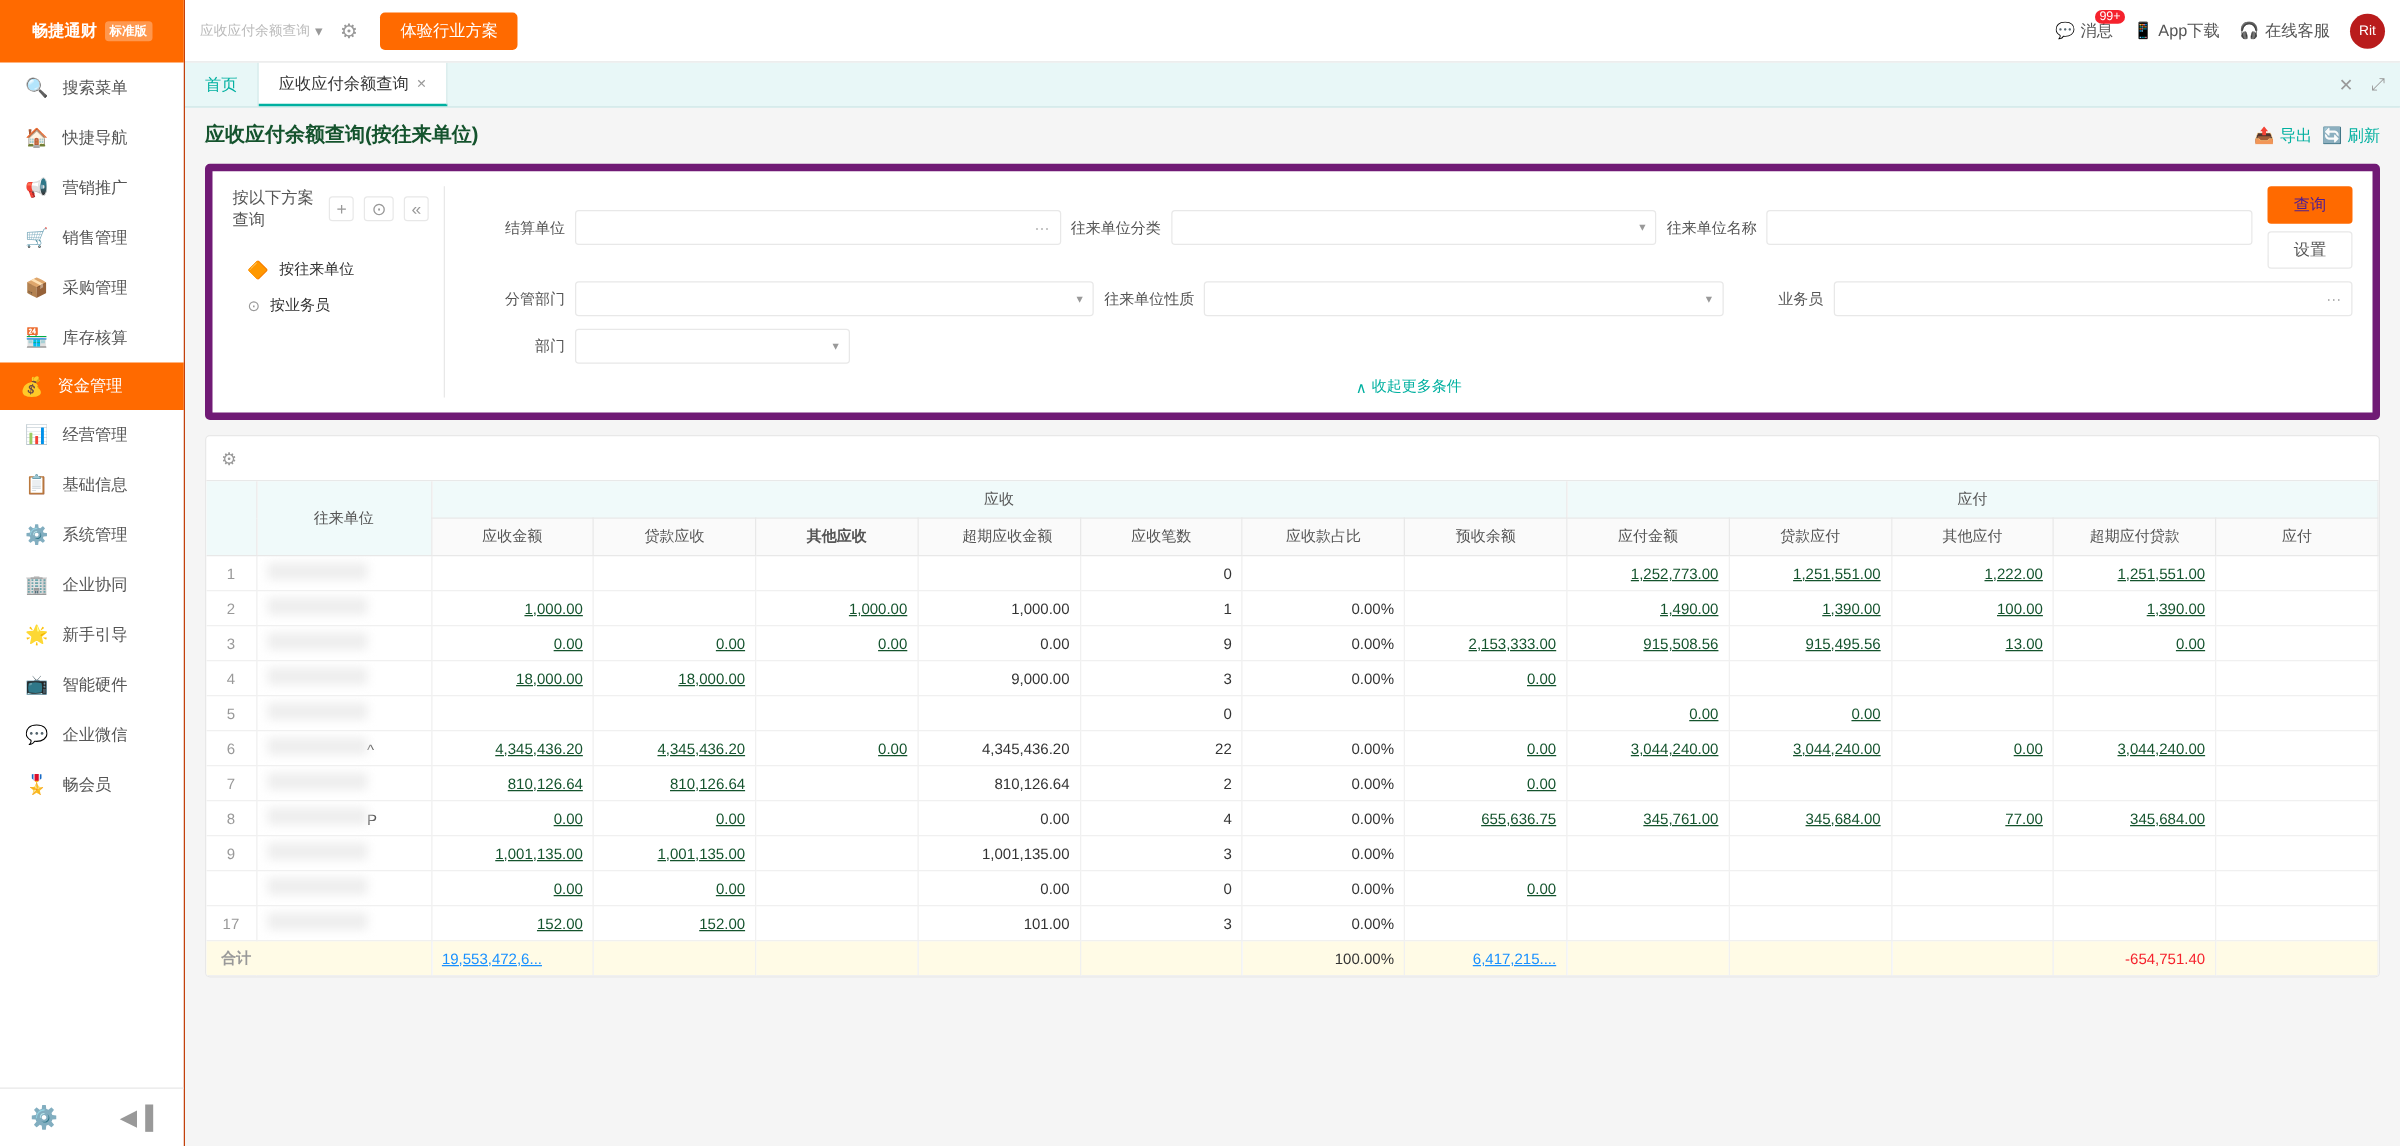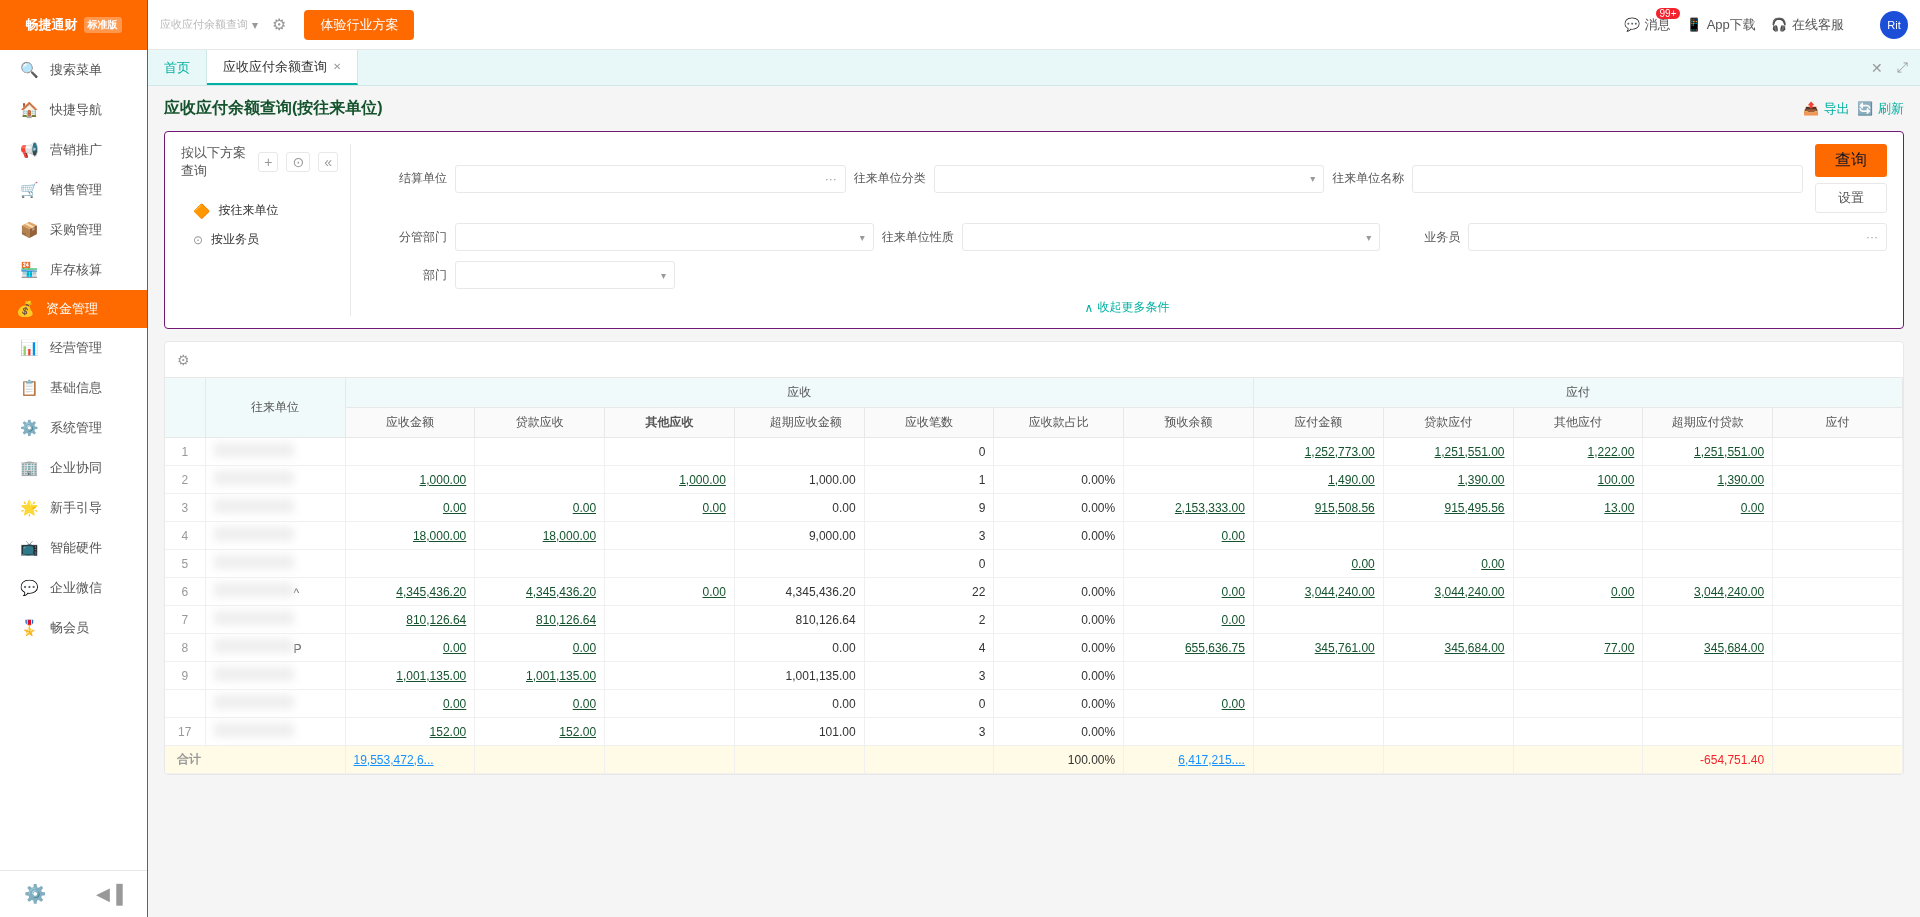--- a/index.html
+++ b/index.html
@@ -35,21 +35,21 @@
     .topbar-chevron { font-size: 12px; color: #999; cursor: pointer; }
     .topbar-gear { font-size: 16px; color: #999; cursor: pointer; padding: 4px; }
     .topbar-btn-orange {
       background: #ff6a00; color: #fff; border: none; padding: 6px 16px; border-radius: 4px;
       cursor: pointer; font-size: 13px; margin-left: 4px;
     }
     .topbar-right { margin-left: auto; display: flex; align-items: center; gap: 16px; font-size: 13px; color: #555; }
     .topbar-right .notif { position: relative; cursor: pointer; }
     .badge { position: absolute; top: -8px; right: -10px; background: #f5222d; color: #fff; border-radius: 8px; font-size: 10px; padding: 0 4px; min-width: 16px; text-align: center; }
     .topbar-right-item { display: flex; align-items: center; gap: 4px; cursor: pointer; }
-    .user-avatar { width: 28px; height: 28px; border-radius: 50%; background: #1d4ed8; display: flex; align-items: center; justify-content: center; color: #fff; font-size: 11px; margin-left: 20px; }
+    .user-avatar { width: 28px; height: 28px; border-radius: 50%; background: #b91c1c; display: flex; align-items: center; justify-content: center; color: #fff; font-size: 11px; }
 
     
     .tabbar {
       position: fixed; left: 148px; top: 50px; right: 0; height: 36px; background: #e8f7f7;
       display: flex; align-items: stretch; z-index: 98; border-bottom: 1px solid #d0e8e8;
     }
     .tab {
       display: flex; align-items: center; padding: 0 16px; cursor: pointer; font-size: 13px;
       color: #555; border-right: 1px solid #d0e8e8; gap: 6px; white-space: nowrap;
     }
@@ -68,21 +68,21 @@
     
     .page-title-row {
       display: flex; align-items: center; justify-content: space-between; margin-bottom: 12px;
     }
     .page-title { font-size: 16px; font-weight: bold; color: #14532d; }
     .page-actions { display: flex; align-items: center; gap: 8px; }
     .action-btn { display: flex; align-items: center; gap: 4px; color: #00b0a0; cursor: pointer; font-size: 13px; }
 
     
     .filter-area {
-      background: #fff; border: 1px solid #701a75; border-radius: 4px; padding: 12px 16px; margin-bottom: 12px;
+      background: #fff; border: 6px solid #701a75; border-radius: 4px; padding: 12px 16px; margin-bottom: 12px;
     }
     .filter-header { display: flex; align-items: center; gap: 8px; margin-bottom: 12px; }
     .filter-title { font-size: 13px; color: #555; }
     .filter-icon-btn { color: #999; cursor: pointer; font-size: 14px; border: 1px solid #e8e8e8; border-radius: 3px; padding: 1px 5px; }
     .filter-row { display: flex; align-items: center; gap: 0; margin-bottom: 10px; flex-wrap: wrap; }
     .filter-item { display: flex; align-items: center; flex: 1; min-width: 300px; gap: 8px; }
     .filter-label { color: #555; font-size: 12px; width: 80px; text-align: right; flex-shrink: 0; }
     .filter-input {
       flex: 1; height: 28px; border: 1px solid #e8e8e8; border-radius: 3px; padding: 0 8px;
       font-size: 12px; color: #333; background: #fff; display: flex; align-items: center;
@@ -92,21 +92,21 @@
     .filter-input .chevron { color: #999; margin-left: auto; font-size: 10px; }
     .filter-collapse { display: flex; align-items: center; justify-content: center; gap: 4px; color: #00b0a0; cursor: pointer; font-size: 12px; margin-top: 4px; }
 
     
     .scheme-panel { padding: 4px 0; }
     .scheme-item { display: flex; align-items: center; gap: 8px; padding: 6px 12px; cursor: pointer; }
     .scheme-icon { color: #ff6a00; font-size: 14px; }
 
     
     .query-btn-area { display: flex; flex-direction: column; gap: 6px; }
-    .btn-query { background: #ff6a00; color: #0f172a; border: none; padding: 6px 20px; border-radius: 3px; cursor: pointer; font-size: 16px; }
+    .btn-query { background: #ff6a00; color: #4c1d95; border: none; padding: 6px 20px; border-radius: 3px; cursor: pointer; font-size: 13px; }
     .btn-setting { background: #fff; color: #555; border: 1px solid #e8e8e8; padding: 5px 20px; border-radius: 3px; cursor: pointer; font-size: 13px; }
 
     
     .data-table-wrap {
       background: #fff; border: 1px solid #e8e8e8; border-radius: 4px; overflow: hidden;
     }
     .table-toolbar { height: 36px; display: flex; align-items: center; padding: 0 12px; border-bottom: 1px solid #e8e8e8; }
     .table-toolbar-icon { color: #999; cursor: pointer; font-size: 14px; }
     table { width: 100%; border-collapse: collapse; table-layout: fixed; }
     thead tr th {

